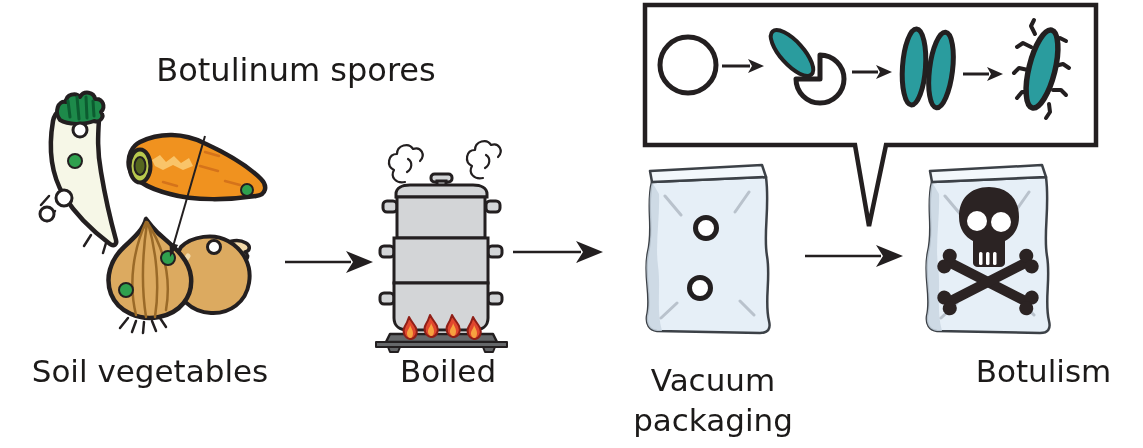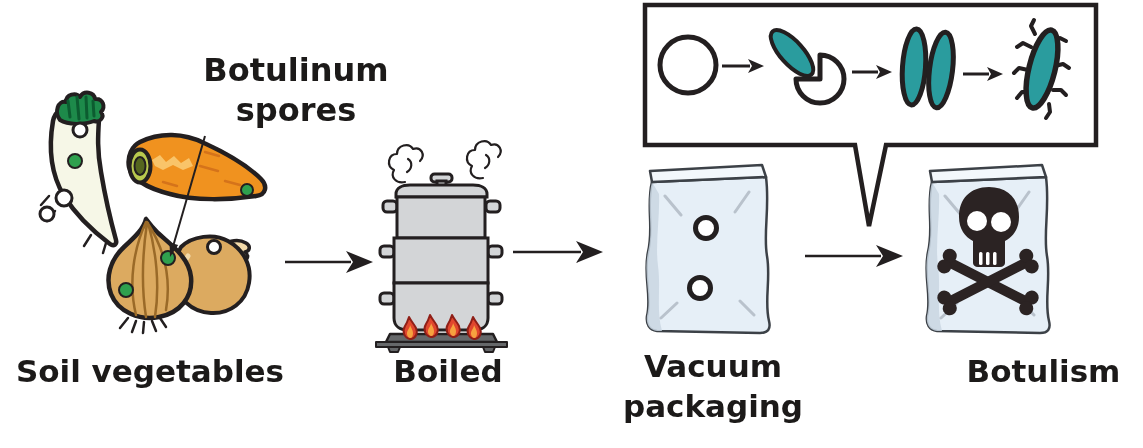--- a/index.html
+++ b/index.html
@@ -1,19 +1,19 @@
 <!DOCTYPE html>
 <html style="--ink: #231f20; --text: #1c1a19; --white: #ffffff; --teal: #2a9c9e; --daikon: #f6f7e7; --leaf_green: #1d8a4a; --leaf_dark: #0c5c30; --spore_green: #2fa04e; --carrot: #f0921f; --carrot_light: #f9c469; --carrot_dark: #d5731a; --socket_ring: #b9c94e; --socket_core: #55661f; --onion: #dcaa60; --onion_light: #f2d9a8; --onion_line: #9a6a28; --pot_gray: #d3d5d7; --pot_dark: #66686a; --flame_red: #e0462e; --flame_orange: #f6a23f; --flame_dark: #8f1f17; --bag_blue: #e6eff7; --bag_shade: #c9d6e2; --bag_white: #f3f8fc; --bag_outline: #3c4147; --crease: #b9c2cc; --skull: #2b2323;"><head>
 <meta charset="utf-8">
 <style>
   html,body{margin:0;padding:0;background:#fff;}
   .diagram{position:relative;width:1143px;height:448px;background:#fff;overflow:hidden;
            font-family:"DejaVu Sans",sans-serif;}
   .diagram svg{position:absolute;overflow:visible;display:block;}
-  .label{position:absolute;font-weight:700;font-size:31px;line-height:40px;color:var(--text);
+  .label{position:absolute;font-weight:400;font-size:31px;line-height:40px;color:var(--text);
          text-align:center;white-space:pre-line;}
   
   .f-white{fill:var(--white)} .f-ink{fill:var(--ink)} .f-teal{fill:var(--teal)}
   .f-daikon{fill:var(--daikon)} .f-leaf{fill:var(--leaf_green)} .f-spore{fill:var(--spore_green)}
   .f-carrot{fill:var(--carrot)} .f-carrotlight{fill:var(--carrot_light)}
   .f-socket{fill:var(--socket_ring)} .f-socketin{fill:var(--socket_core)}
   .f-onion{fill:var(--onion)} .f-onionlight{fill:var(--onion_light)}
   .f-pot{fill:var(--pot_gray)} .f-potdark{fill:var(--pot_dark)}
   .f-flame{fill:var(--flame_red)} .f-flamein{fill:var(--flame_orange)}
   .f-bag{fill:var(--bag_blue)} .f-bagshade{fill:var(--bag_shade)} .f-bagwhite{fill:var(--bag_white)}
@@ -25,21 +25,21 @@
   .rnd{stroke-linecap:round;stroke-linejoin:round}
 </style>
 </head>
 <body>
 
 <div class="diagram">
 
   <div class="label" style="left:140px;top:50px;width:312px;font-size:32px;">Botulinum spores</div>
   <div class="label" style="left:378px;top:351px;width:140px;">Boiled</div>
   <div class="label" style="left:0px;top:351px;width:300px;">Soil vegetables</div>
-  <div class="label" style="left:613px;top:346px;width:200px;">Vacuum
+  <div class="label" style="left:613px;top:360px;width:200px;">Vacuum
 packaging</div>
   <div class="label" style="left:913px;top:351px;width:165px;margin-left:48px;">Botulism</div>
 
   <svg style="left:15px;top:93px;" width="280" height="252" viewBox="15 93 280 252">
 
     <g>
       <path class="f-carrot s-ink rnd" stroke-width="4.5" d="M 140 142 C 160 132 184 133 204 143 C 228 154 250 168 261 179 C 268 186 266 195 256 196 C 230 200 194 201 170 194 C 150 189 132 180 129 167 C 127 156 132 146 140 142 Z"></path>
       <path class="f-carrotlight" d="M 152 160 L 160 155 L 166 162 L 174 156 L 181 163 L 189 158 L 193 166 L 183 170 L 173 165 L 163 170 L 155 166 Z"></path>
       <path class="nf s-carrotdark rnd" stroke-width="2.5" d="M 200 166 L 218 171 M 225 181 L 240 185 M 163 182 L 177 186 M 205 152 L 219 156"></path>
       <ellipse class="f-socket s-ink" stroke-width="4" cx="140" cy="166" rx="10.5" ry="16.5"></ellipse>

